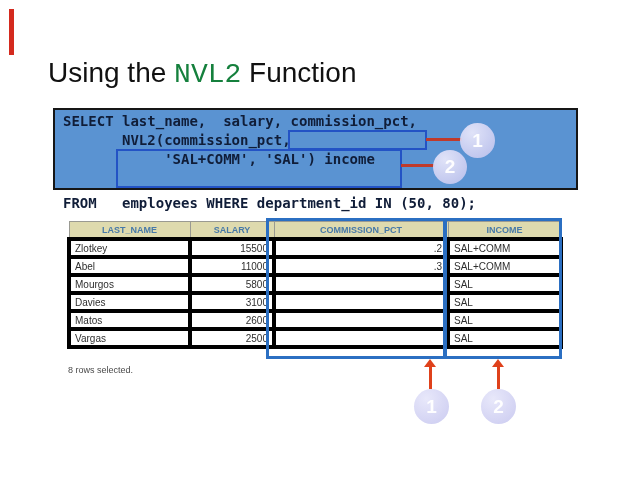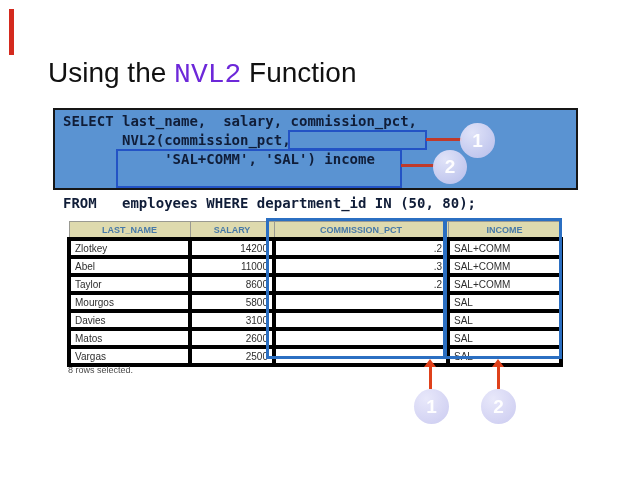--- a/index.html
+++ b/index.html
@@ -8,21 +8,21 @@
     position:relative; width:638px; height:479px; background:#ffffff; overflow:hidden;
   }
   
   .accent-bar { position:absolute; left:9px; top:9px; width:5px; height:46px; background:#d42a1e; }
 
   
   .page-title {
     position:absolute; left:48px; top:57px; font-size:28px; color:#111111;
     white-space:nowrap; letter-spacing:0;
   }
-  .page-title .code { font-family:"Liberation Mono","DejaVu Sans Mono",monospace; color:#6d28d9; }
+  .page-title .code { font-family:"Liberation Mono","DejaVu Sans Mono",monospace; color:#15803d; }
 
   
   .code-block {
     position:absolute; left:53px; top:108px; width:525px; height:82px;
     background:#5a93d2; border:2px solid #161616; box-sizing:border-box; z-index:1;
   }
   .code-line {
     position:absolute; left:8px; white-space:pre;
     font-family:"DejaVu Sans Mono","Liberation Mono",monospace;
     font-weight:bold; font-size:14px; line-height:19px; color:#101d38;
@@ -131,34 +131,28 @@
       <tr>
         <th>LAST_NAME</th>
         <th>SALARY</th>
         <th>COMMISSION_PCT</th>
         <th>INCOME</th>
       </tr>
     </thead>
     <tbody>
       <tr>
         <td>Zlotkey</td>
-        <td class="num">14200</td>
+        <td class="num">15500</td>
         <td class="num">.2</td>
         <td>SAL+COMM</td>
       </tr>
       <tr>
         <td>Abel</td>
         <td class="num">11000</td>
         <td class="num">.3</td>
-        <td>SAL+COMM</td>
-      </tr>
-      <tr>
-        <td>Taylor</td>
-        <td class="num">8600</td>
-        <td class="num">.2</td>
         <td>SAL+COMM</td>
       </tr>
       <tr>
         <td>Mourgos</td>
         <td class="num">5800</td>
         <td class="num"></td>
         <td>SAL</td>
       </tr>
       <tr>
         <td>Davies</td>

